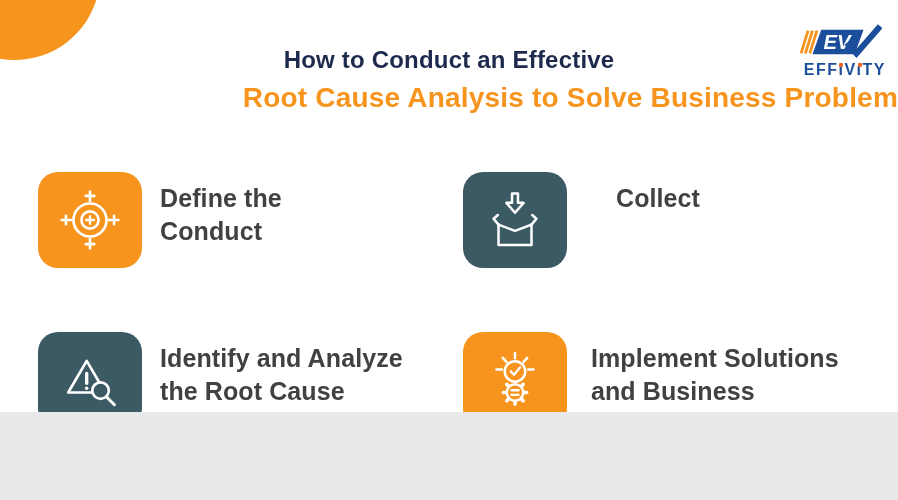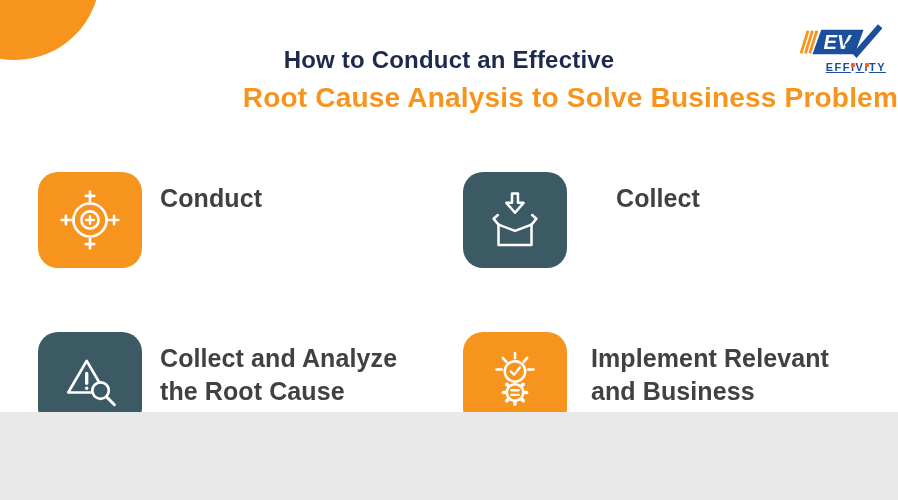--- a/index.html
+++ b/index.html
@@ -35,22 +35,22 @@
   .title2{
     position:absolute;top:82px;left:0;width:100%;
     text-align:right;font-size:28px;font-weight:bold;
     color:var(--orange);letter-spacing:.2px;
   }
 
   
   .logo{position:absolute;top:24px;right:12px;width:96px;text-align:right;}
   .logo svg{display:block;margin:0 auto;}
   .wordmark{
-    margin-top:1px;font-size:11px;font-weight:bold;
-    color:var(--logo_blue);letter-spacing:1.5px;white-space:nowrap;text-decoration:underline;
+    margin-top:1px;font-size:16px;font-weight:bold;
+    color:var(--logo_blue);letter-spacing:1.5px;white-space:nowrap;
   }
   .lg-i{position:relative;display:inline-block;}
   .lg-i::after{
     content:"";position:absolute;left:50%;transform:translateX(-50%);
     top:1.5px;width:4px;height:4px;background:var(--logo_dot);border-radius:1px;
   }
 
   
   .tile{
     position:absolute;width:104px;height:96px;border-radius:20px;
@@ -104,20 +104,21 @@
       <circle cx="50" cy="50" r="25"></circle>
       <circle cx="50" cy="50" r="13"></circle>
       <path d="M50 44 V56 M44 50 H56" stroke-width="3.5"></path>
       <path d="M50 7 V22 M43.5 13.5 H56.5"></path>
       <path d="M50 78 V93 M43.5 86.5 H56.5"></path>
       <path d="M7 50 H22 M13.5 43.5 V56.5"></path>
       <path d="M78 50 H93 M86.5 43.5 V56.5"></path>
     </svg>
   </div>
   <div class="label l1">
+    <div>Define the</div>
     <div>Conduct</div>
   </div>
 
   <div class="tile t2" style="background: rgb(60, 90, 100); color: rgb(60, 90, 100);">
     <svg viewBox="0 0 100 100" class="ic" stroke-width="3.8">
       <path d="M45.5 10 V24 H37 L50 39 L63 24 H54.5 V10 Z"></path>
       <path d="M25 57 L17.5 48 L24 42.5"></path>
       <path d="M75 57 L82.5 48 L76 42.5"></path>
       <path d="M25 57 L50 66.5 L75 57"></path>
       <path d="M25 57 V88 H75 V57"></path>
@@ -130,21 +131,21 @@
   <div class="tile t3" style="background: rgb(60, 90, 100); color: rgb(60, 90, 100);">
     <svg viewBox="0 0 100 100" class="ic" stroke-width="4">
       <path d="M45 21 L73 69 H17 Z"></path>
       <path d="M45 40 V55" stroke-width="5"></path>
       <circle cx="45" cy="62.5" r="2.6" fill="#fff" stroke="none"></circle>
       <circle cx="66" cy="66" r="12.5" fill="currentColor"></circle>
       <path d="M75 75.5 L87 87.5" stroke-width="4.5"></path>
     </svg>
   </div>
   <div class="label l3">
-    <div>Collect and Analyze</div>
+    <div>Identify and Analyze</div>
     <div>the Root Cause</div>
   </div>
 
   <div class="tile t4" style="background: rgb(247, 148, 30); color: rgb(247, 148, 30);">
     <svg viewBox="0 0 100 100" class="ic" stroke-width="3.8">
       <path d="M50 9 V17"></path>
       <path d="M31.5 16.5 L37 22.5"></path>
       <path d="M68.5 16.5 L63 22.5"></path>
       <path d="M22 34 H30"></path>
       <path d="M70 34 H78"></path>
@@ -157,17 +158,17 @@
         <line x1="50" y1="81.5" x2="50" y2="86.5"></line>
         <line x1="41.2" y1="77.8" x2="37.6" y2="81.4"></line>
         <line x1="37.5" y1="69" x2="32.5" y2="69"></line>
         <line x1="41.2" y1="60.2" x2="37.6" y2="56.6"></line>
       </g>
       <circle cx="50" cy="69" r="12.5" fill="currentColor"></circle>
       <path d="M44.5 65.5 H55.5 M44.5 72.5 H55.5" stroke-width="3.5"></path>
     </svg>
   </div>
   <div class="label l4">
-    <div>Implement Relevant</div>
+    <div>Implement Solutions</div>
     <div>and Business</div>
   </div>
 
 </div>
 
 </body></html>

